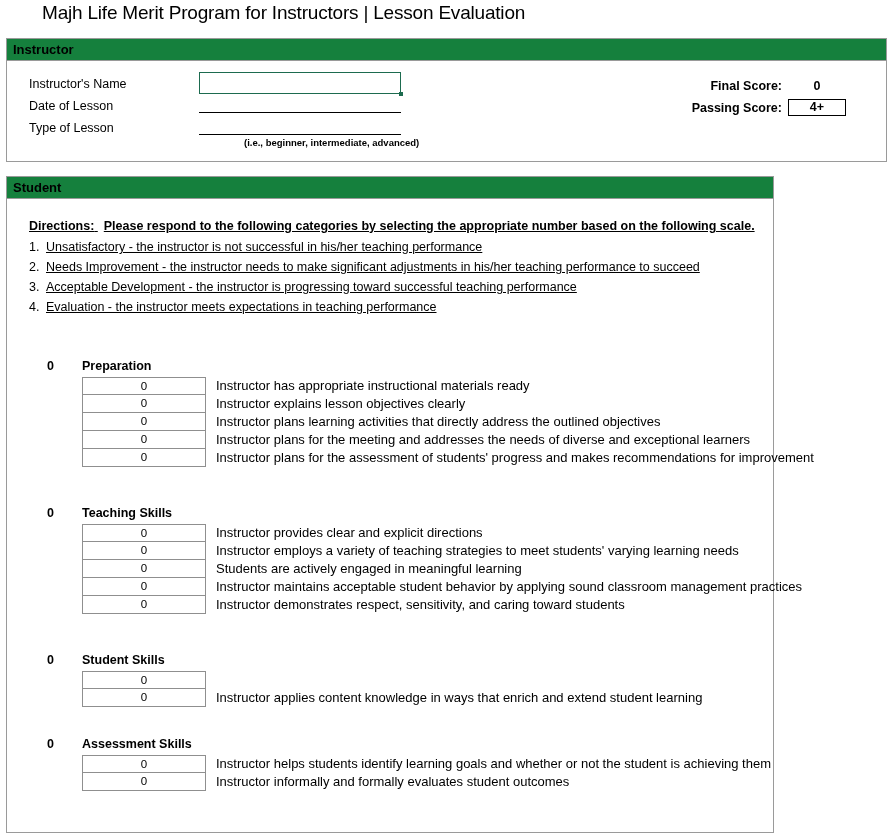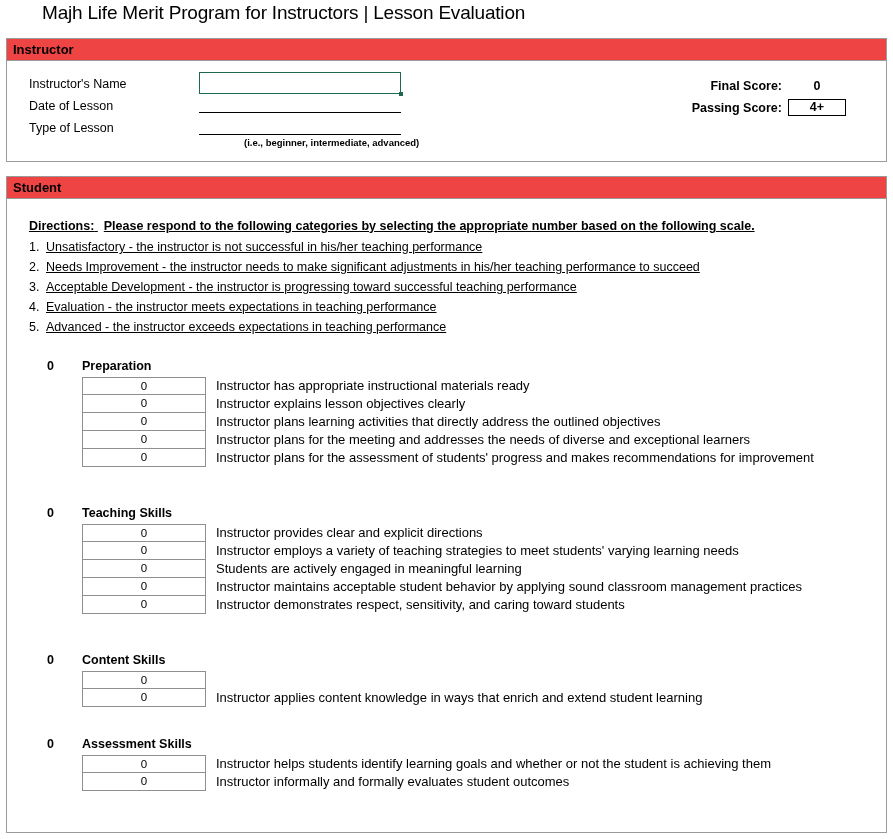--- a/index.html
+++ b/index.html
@@ -33,39 +33,39 @@
   }
 
   
   .panel {
     position: absolute;
     border: 1px solid #9a9a9a;
     background: #ffffff;
     box-sizing: border-box;
   }
   .panel-header {
-    background: #ef4444;
+    background: #15803d;
     border-bottom: 1px solid #9a9a9a;
     box-sizing: border-box;
     height: 22px;
     padding: 3px 0 10px 6px;
     font-size: 13px;
     font-weight: bold;
   }
 
   #instructor-panel {
     left: 6px;
     top: 38px;
     width: 881px;
     height: 124px;
   }
   #student-panel {
     left: 6px;
     top: 176px;
-    width: 881px;
+    width: 768px;
     height: 657px;
   }
 
   
   .field-label {
     position: absolute;
     font-size: 12.5px;
     font-weight: normal;
     white-space: nowrap;
   }
@@ -233,21 +233,20 @@
     <div class="directions">
       <div>
         <span class="dir-head">Directions:</span>
         <span class="dir-intro" style="margin-left:6px;">Please respond to the following categories by selecting the appropriate number based on the following scale.</span>
       </div>
       <ul class="scale-list" style="margin-top:4px;">
         <li><span class="num">1.</span><span>Unsatisfactory - the instructor is not successful in his/her teaching performance</span></li>
         <li><span class="num">2.</span><span>Needs Improvement - the instructor needs to make significant adjustments in his/her teaching performance to succeed</span></li>
         <li><span class="num">3.</span><span>Acceptable Development - the instructor is progressing toward successful teaching performance</span></li>
         <li><span class="num">4.</span><span>Evaluation - the instructor meets expectations in teaching performance</span></li>
-        <li><span class="num">5.</span><span>Advanced - the instructor exceeds expectations in teaching performance</span></li>
       </ul>
     </div>
 
     <div class="cat-block" style="top:182px;">
       <div class="cat-score">0</div>
       <div class="cat-title">Preparation</div>
       <div class="rows">
         <div class="row">
           <div class="cell">0</div>
           <div class="desc">Instructor has appropriate instructional materials ready</div>
@@ -293,21 +292,21 @@
         </div>
         <div class="row">
           <div class="cell">0</div>
           <div class="desc">Instructor demonstrates respect, sensitivity, and caring toward students</div>
         </div>
       </div>
     </div>
 
     <div class="cat-block" style="top:476px;">
       <div class="cat-score">0</div>
-      <div class="cat-title">Content Skills</div>
+      <div class="cat-title">Student Skills</div>
       <div class="rows">
         <div class="row">
           <div class="cell">0</div>
         </div>
         <div class="row">
           <div class="cell">0</div>
           <div class="desc">Instructor applies content knowledge in ways that enrich and extend student learning</div>
         </div>
       </div>
     </div>

